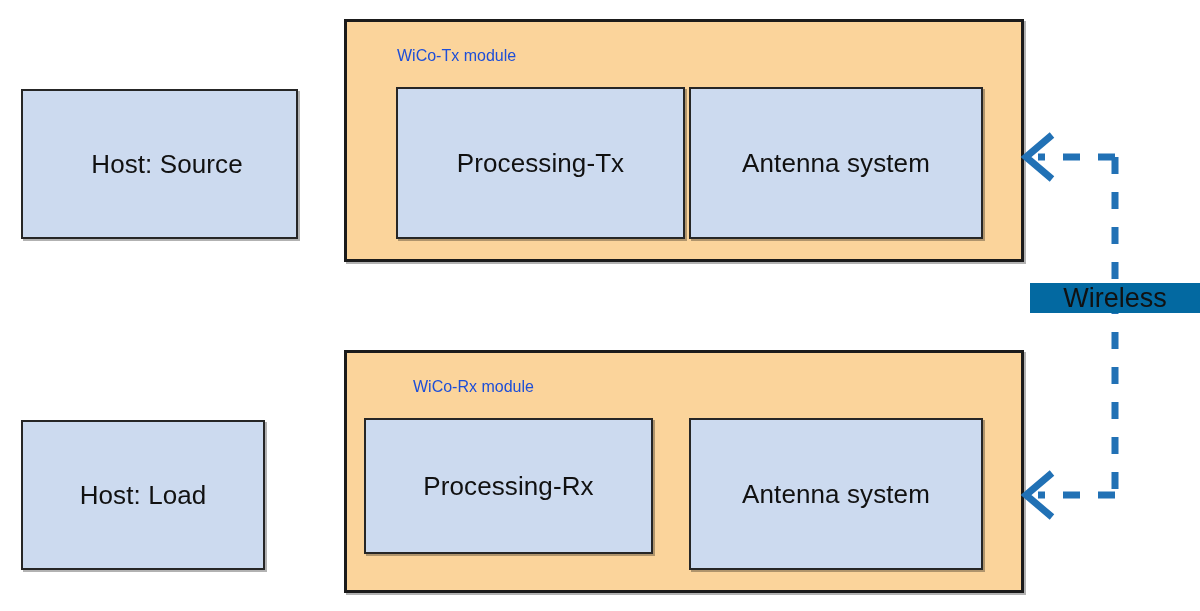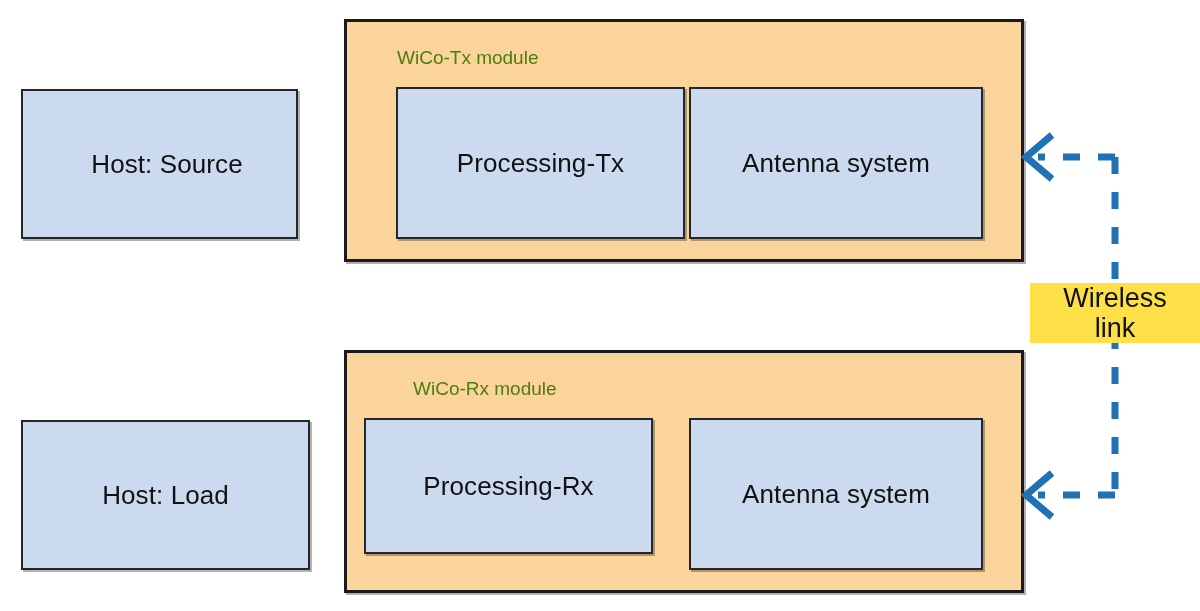--- a/index.html
+++ b/index.html
@@ -45,22 +45,22 @@
     font-size: 26px;
     color: #111111;
     letter-spacing: 0.1px;
     white-space: nowrap;
     line-height: 1;
     font-weight: 400;
   }
 
   .module-title {
     position: absolute;
-    font-size: 19px;
-    color: #4d7c0f;
+    font-size: 16px;
+    color: #1d4ed8;
     white-space: nowrap;
     line-height: 1;
     font-weight: 400;
   }
 
   
   #link-layer {
     position: absolute;
     left: 0;
     top: 0;
@@ -69,21 +69,21 @@
     pointer-events: none;
   }
 
   .link-label {
     position: absolute;
     width: 170px;
     text-align: center;
     font-size: 27px;
     color: #111111;
     line-height: 1.12;
-    background: #fde047;
+    background: #0369a1;
     font-weight: 400;
   }
 </style>
 </head>
 <body>
 
 <div id="diagram">
 
   <div class="box host-box" style="left:21px; top:89px; width:277px; height:150px;padding-left:15px;">
     <span class="box-label">Host: Source</span>
@@ -94,21 +94,21 @@
   </div>
 
   <div class="box inner-box" style="left:364px; top:87px; width:289px; height:152px;margin-left:32px;">
     <span class="box-label">Processing-Tx</span>
   </div>
 
   <div class="box inner-box" style="left:689px; top:87px; width:294px; height:152px;">
     <span class="box-label">Antenna system</span>
   </div>
 
-  <div class="box host-box" style="left:21px; top:420px; width:289px; height:150px;">
+  <div class="box host-box" style="left:21px; top:420px; width:244px; height:150px;">
     <span class="box-label">Host: Load</span>
   </div>
 
   <div class="box module-box" style="left:344px; top:350px; width:680px; height:243px;">
     <span class="module-title" style="left:66px; top:26px;">WiCo-Rx module</span>
   </div>
 
   <div class="box inner-box" style="left:364px; top:418px; width:289px; height:136px;">
     <span class="box-label">Processing-Rx</span>
   </div>
@@ -124,16 +124,15 @@
     <path d="M 1115 157 L 1115 495" fill="none" stroke="#2171b5" stroke-width="7" stroke-dasharray="17 18" stroke-linecap="butt"></path>
 
     <path d="M 1115 495 L 1038 495" fill="none" stroke="#2171b5" stroke-width="7" stroke-dasharray="17 18" stroke-linecap="butt"></path>
 
     <path d="M 1052 135 L 1026 157 L 1052 179" fill="none" stroke="#2171b5" stroke-width="7" stroke-linecap="butt" stroke-linejoin="miter"></path>
     <path d="M 1052 473 L 1026 495 L 1052 517" fill="none" stroke="#2171b5" stroke-width="7" stroke-linecap="butt" stroke-linejoin="miter"></path>
   </svg>
 
   <div class="link-label" style="left:1030px; top:283px;">
     <div>Wireless</div>
-    <div>link</div>
   </div>
 
 </div>
 
 </body></html>

